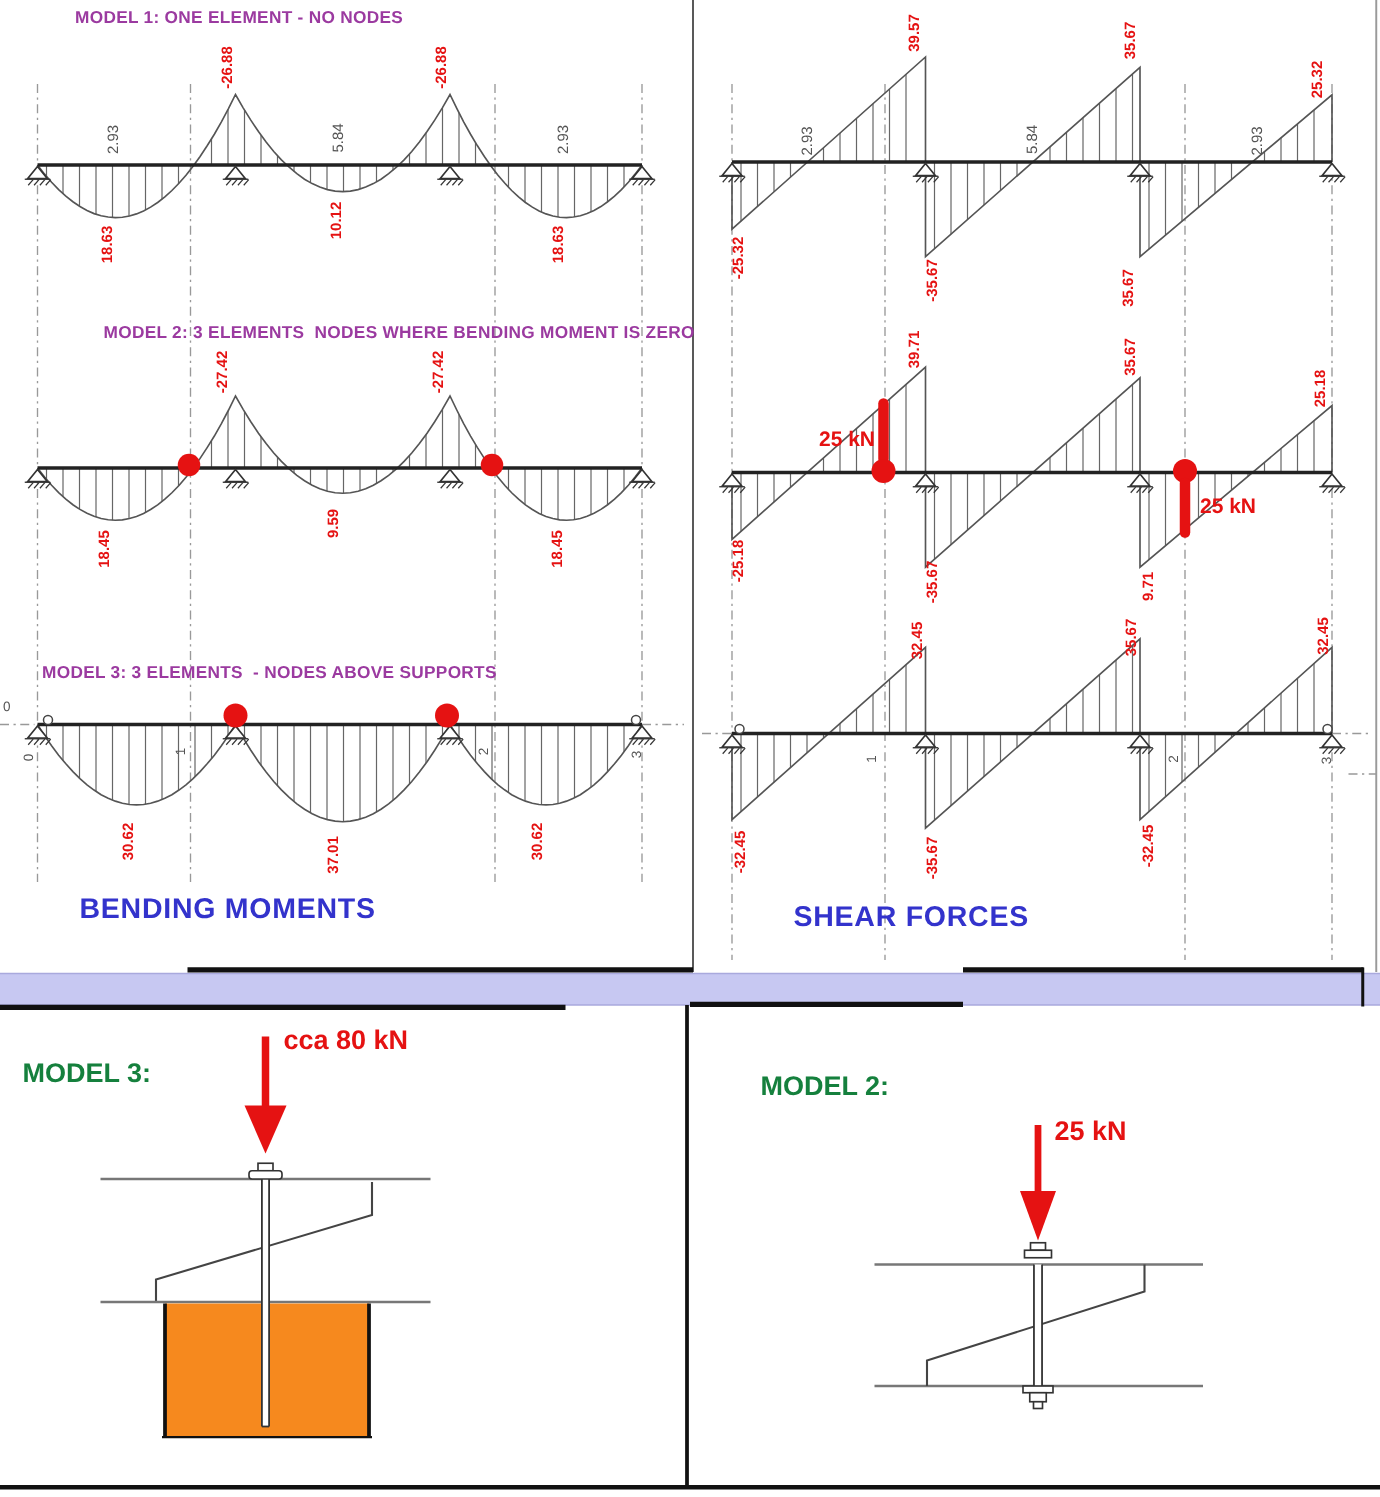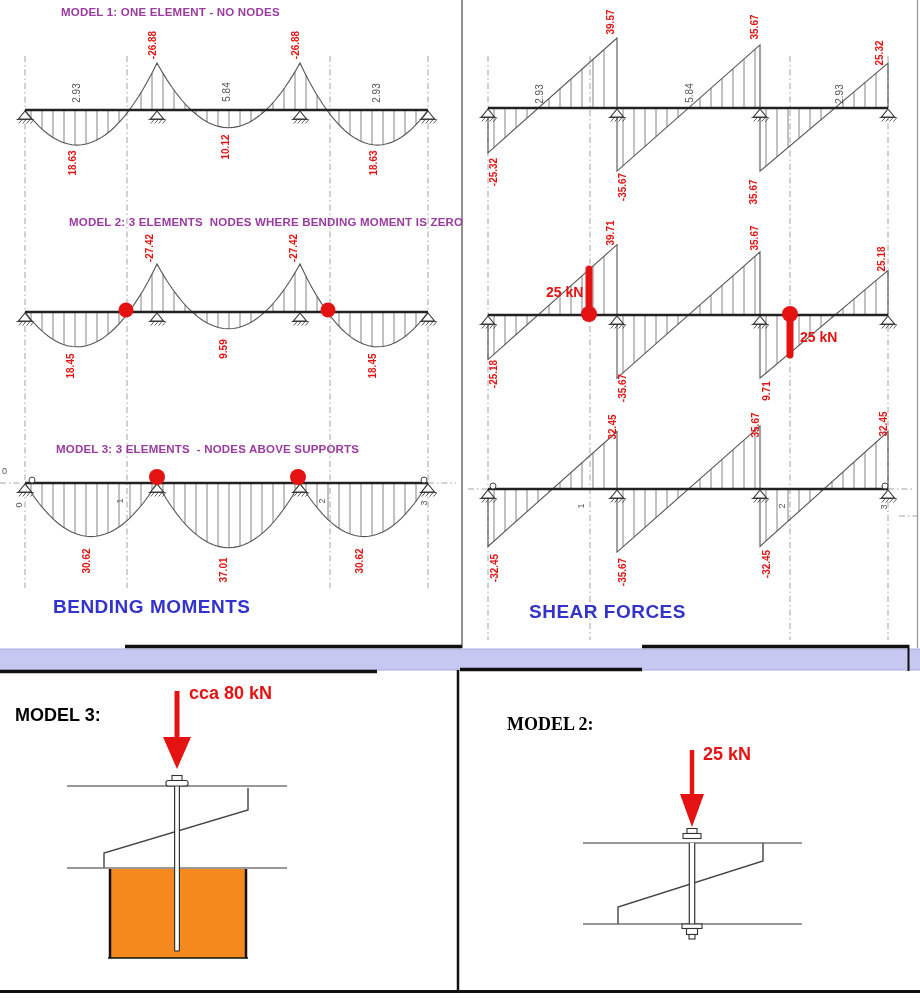--- a/index.html
+++ b/index.html
@@ -2,21 +2,21 @@
 <html><head>
 <meta charset="utf-8">
 <style>
   html,body{margin:0;padding:0;background:#fff;}
   #stage{position:relative;width:920px;height:998px;background:#ffffff;overflow:hidden;
          font-family:"Liberation Sans", sans-serif;}
   #art{position:absolute;left:0;top:0;}
   .abs{position:absolute;white-space:pre;}
   .ptitle{color:#9b3aa0;font-weight:bold;font-size:11.5px;letter-spacing:.2px;}
   .caption{color:#3333cc;font-weight:bold;font-size:19px;letter-spacing:.5px;}
-  .dtitle{color:#000000;font-weight:bold;font-size:18px;}
+  .dtitle{color:#15803d;font-weight:bold;font-size:18px;}
   .dload{color:#e51212;font-weight:bold;font-size:18px;}
   
   text{font-family:"Liberation Sans", sans-serif;}
   .rl{font-size:10px;font-weight:bold;fill:#e51212;}
   .gl{font-size:10px;fill:#555;}
   .nl{font-size:9px;fill:#555;}
   .pl{font-size:14px;font-weight:bold;fill:#e51212;}
 </style>
 </head>
 <body>
@@ -489,24 +489,24 @@
       <line x1="694.7" y1="843" x2="694.7" y2="924" stroke="#333" stroke-width="1.2"></line>
       <rect x="687" y="828.5" width="10" height="5" fill="#fff" stroke="#333" stroke-width="1.1"></rect>
       <rect x="683" y="833.5" width="18" height="5" fill="#fff" stroke="#333" stroke-width="1.1"></rect>
       <rect x="682" y="924" width="20" height="4.5" fill="#fff" stroke="#333" stroke-width="1.1"></rect>
       <rect x="686.5" y="928.5" width="11" height="6" fill="#fff" stroke="#333" stroke-width="1.1"></rect>
       <rect x="689" y="934.5" width="6" height="4.5" fill="#fff" stroke="#333" stroke-width="1.1"></rect>
       <line x1="692" y1="750" x2="692" y2="798" stroke="#e51212" stroke-width="4.5"></line>
       <polygon points="680,794 704,794 692,827" fill="#e51212"></polygon>
     </svg>
 
-  <div class="abs ptitle" style="left:35px;top:6px;padding-left:26px;">MODEL 1: ONE ELEMENT - NO NODES</div>
+  <div class="abs ptitle" style="left:24px;top:6px;padding-left:26px;">MODEL 1: ONE ELEMENT - NO NODES</div>
   <div class="abs ptitle" style="left:28px;top:216px;padding-left:41px;">MODEL 2: 3 ELEMENTS  NODES WHERE BENDING MOMENT IS ZERO</div>
-  <div class="abs ptitle" style="left:28px;top:443px;margin-left:28px;">MODEL 3: 3 ELEMENTS  - NODES ABOVE SUPPORTS</div>
+  <div class="abs ptitle" style="left:28px;top:443px;">MODEL 3: 3 ELEMENTS  - NODES ABOVE SUPPORTS</div>
 
   <div class="abs caption" style="left:53px;top:596px;">BENDING MOMENTS</div>
   <div class="abs caption" style="left:497px;top:601px;margin-left:32px;">SHEAR FORCES</div>
 
   <div class="abs dtitle" style="left:15px;top:705px;">MODEL 3:</div>
   <div class="abs dload" style="left:189px;top:683px;">cca 80 kN</div>
-  <div class="abs dtitle" style="left:507px;top:714px;font-family:Liberation Serif, serif;">MODEL 2:</div>
+  <div class="abs dtitle" style="left:507px;top:714px;">MODEL 2:</div>
   <div class="abs dload" style="left:703px;top:744px;">25 kN</div>
 </div>
 
 </body></html>

